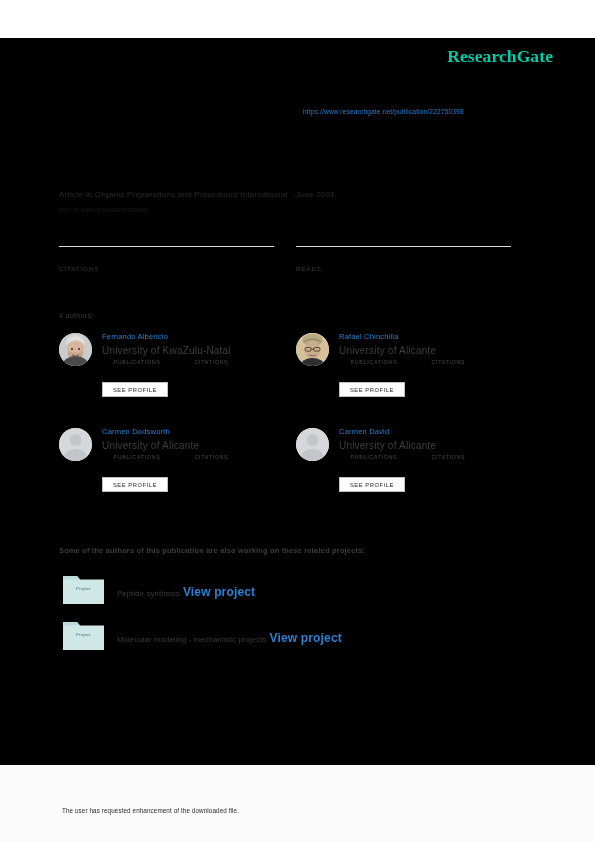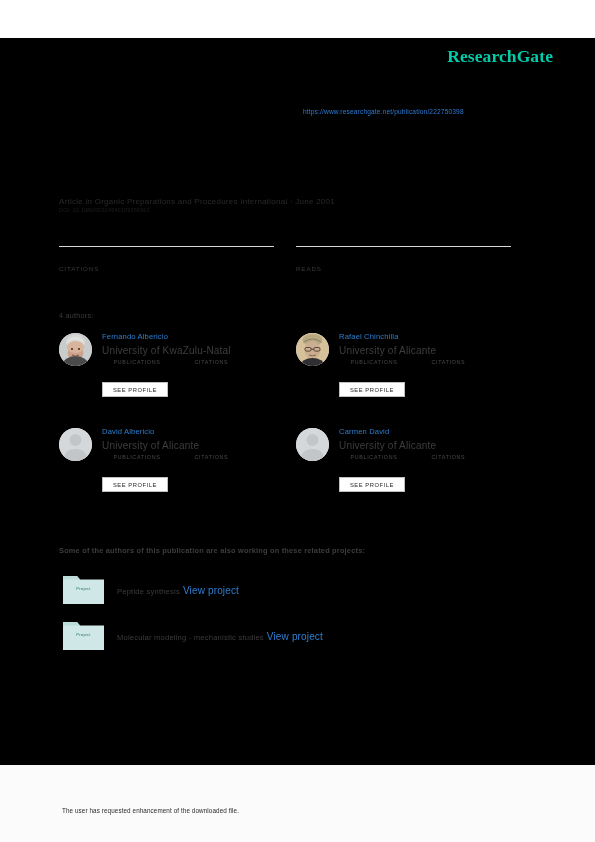--- a/index.html
+++ b/index.html
@@ -86,21 +86,21 @@
     font-size: 6.6px;
     letter-spacing: 0.15px;
     white-space: nowrap;
     text-decoration: none;
   }
 
   
   .article-line {
     position: absolute;
     left: 59px;
-    top: 197px;
+    top: 190px;
     font-size: 8px;
     color: #2a2a2a;
     letter-spacing: 0.25px;
     white-space: nowrap;
   }
   .article-line .in-word {
     font-style: italic;
   }
   .doi-line {
     position: absolute;
@@ -258,22 +258,22 @@
   .project-row .ptitle {
     position: absolute;
     left: 54px;
     top: 12px;
     font-size: 7.6px;
     color: #3c3c3c;
     letter-spacing: 0.2px;
     white-space: nowrap;
   }
   .project-row .plink {
-    font-size: 10px;
-    font-weight: normal;
+    font-size: 12px;
+    font-weight: bold;
     color: #2e7fd0;
     margin-left: 3px;
     text-decoration: none;
     letter-spacing: 0.15px;
   }
 
   
   .footer-line1 {
     position: absolute;
     left: 62px;
@@ -392,21 +392,21 @@
   </div>
 
   <div class="author c2">
     <div class="avatar">
       <svg viewBox="0 0 33 33" xmlns="http://www.w3.org/2000/svg">
         <rect width="33" height="33" fill="#d5d8da"></rect>
         <circle cx="16.5" cy="12" r="6" fill="#c2c6c9"></circle>
         <path d="M4.5 33 Q5 21 16.5 21 Q28 21 28.5 33 Z" fill="#c2c6c9"></path>
       </svg>
     </div>
-    <div class="name">David Albericio</div>
+    <div class="name">Carmen Dodsworth</div>
     <div class="inst">University of Alicante</div>
     <div class="metrics">
       <span class="metric">
         <span class="mnum"></span>
         <div class="mlbl">PUBLICATIONS</div>
       </span>
       <span class="metric">
         <span class="mnum"></span>
         <div class="mlbl">CITATIONS</div>
       </span>
@@ -454,19 +454,19 @@
 
   <div class="project-row p1">
     <div class="folder">
       <svg width="41" height="31" viewBox="0 0 41 31" xmlns="http://www.w3.org/2000/svg">
         <path d="M0 3 H14 L17 6.5 H41 V31 H0 Z" fill="#cfe7e7"></path>
         <path d="M0 3 H14 L17 6.5 H0 Z" fill="#bcdcdc"></path>
       </svg>
       <div class="ftxt">Project</div>
     </div>
     <div class="ptitle">
-      <span>Molecular modeling - mechanistic studies</span><a class="plink" href="#">View project</a>
+      <span>Molecular modeling - mechanistic projects</span><a class="plink" href="#">View project</a>
     </div>
   </div>
 
   <div class="footer-line2">The user has requested enhancement of the downloaded file.</div>
 
 </div>
 
 </body></html>

